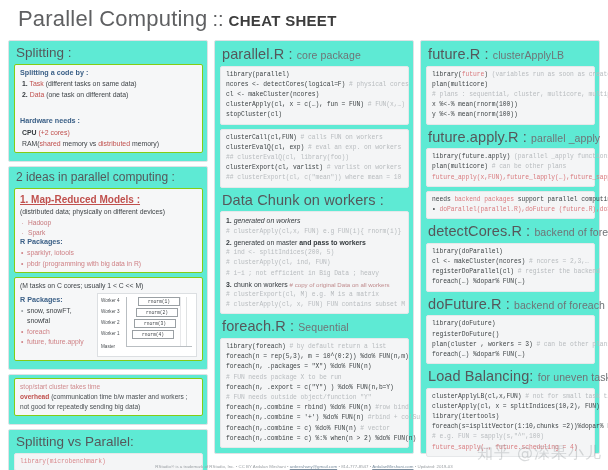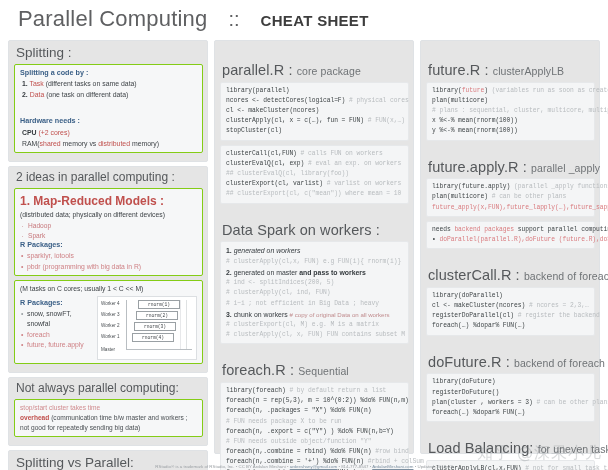--- a/index.html
+++ b/index.html
@@ -22,21 +22,21 @@
     padding: 6px 8px 0 8px;
     position: relative;
     background: #fff;
   }
   
   .title-bar {
     height: 34px;
     padding-left: 10px;
     display: flex;
     align-items: baseline;
-    gap: 16px;
+    gap: 0px;
   }
   .title-main {
     font-size: 22px;
     font-weight: 300;
     color: #5f6062;
     letter-spacing: 0.2px;
   }
   .title-sep {
     font-size: 20px;
     font-weight: 300;
@@ -60,32 +60,32 @@
     min-width: 0;
     position: relative;
   }
   .col-1 { flex: 0 0 200px; }
   .col-2 { flex: 0 0 200px; }
   .col-3 { flex: 1 1 auto; }
 
   .panel {
     border: 1px solid #dfe2e5;
     border-radius: 2px;
-    background: #e5e5e5;
+    background: #5eead4;
     box-sizing: border-box;
     padding: 3px 4px 4px 5px;
     margin-bottom: 4px;
   }
   .panel-tall { height: 100%; }
 
   .sec-title {
     font-size: 14.5px;
     font-weight: 300;
     color: #55585b;
-    margin: 18px 0 3px 2px;
+    margin: 2px 0 3px 2px;
     letter-spacing: 0.1px;
     line-height: 1.15;
     white-space: nowrap;
   }
   .sec-title .pkg {
     color: #55585b;
   }
   .sec-title .colonpart {
     font-size: 10.5px;
     color: #6f7376;
@@ -122,24 +122,25 @@
     line-height: 1.55;
     color: #3f4448;
   }
   .lbl-b {
     font-size: 7.2px;
     font-weight: bold;
     color: #3a5f86;
     line-height: 1.5;
   }
   .lbl-red {
-    font-size: 12px;
+    font-size: 10px;
     font-weight: bold;
     color: #c0504d;
     line-height: 1.5;
+    text-decoration: underline;
   }
   .item {
     font-size: 6.9px;
     line-height: 1.6;
     color: #3f4448;
     padding-left: 2px;
   }
   .item .num { font-weight: bold; color: #33393d; }
   .item .hi { color: #c0504d; }
   .bul {
@@ -336,21 +337,20 @@
 
           <div class="lbl-b" style="margin-top:3px">R Packages:</div>
           <div class="bul">snow, snowFT, snowfal</div>
           <div class="bul bul-red">foreach</div>
           <div class="bul bul-red">future, future.apply</div>
           <div style="clear:both"></div>
         </div>
       </div>
 
       <div class="panel">
-        <div class="big-head big-head-x">Not always parallel computing:</div>
         <div class="box box-plain">
           <div class="note">stop/start cluster takes time</div>
           <div class="note"><b>overhead</b> <span class="dk">(communication time b/w master and workers ; not good for repeatedly sending big data)</span></div>
         </div>
       </div>
 
       <div class="panel">
         <div class="big-head">Splitting vs Parallel:</div>
         <div class="box">
           <code class="redi">library(microbenchmark)</code>
@@ -376,21 +376,21 @@
         </div>
 
         <div class="box">
           <code><span>clusterCall(cl,FUN)  </span><span class="cmt"># calls FUN on workers</span></code>
           <code><span>clusterEvalQ(cl, exp) </span><span class="cmt"># eval an exp. on workers</span></code>
           <code><span class="cmt">## clusterEvalQ(cl, library(foo))</span></code>
           <code><span>clusterExport(cl, varlist) </span><span class="cmt"># varlist on workers</span></code>
           <code><span class="cmt">## clusterExport(cl, c("mean")) where mean = 10</span></code>
         </div>
 
-        <div class="sec-title">Data Spark on workers :</div>
+        <div class="sec-title">Data Chunk on workers :</div>
         <div class="box">
           <div class="num-item">
             <span class="n">1.</span>
             <span class="it">generated on workers</span>
           </div>
           <code class="cmt"># clusterApply(cl,x, FUN) e.g FUN(i){ rnorm(i)}</code>
 
           <div class="num-item">
             <span class="n">2.</span>
             <span>generated on master</span><b> and pass to workers</b>
@@ -452,21 +452,21 @@
           <code><span>plan(multicore)    </span><span class="cmt"># can be other plans</span></code>
           <code class="red">future_apply(x,FUN),future_lapply(…),future_sapply(…)</code>
         </div>
 
         <div class="box">
           <code><span>needs </span><span class="red">backend packages</span><span> support parallel computing</span></code>
           <code><span>• </span><span class="red">doParallel</span><span class="red">(parallel.R),doFuture (future.R),doSEQ</span></code>
         </div>
 
         <div class="sec-title">
-          <span class="pkg">clusterCall.R :</span>
+          <span class="pkg">detectCores.R :</span>
           <span class="colonpart">backend of foreach</span>
         </div>
         <div class="box">
           <code><span>library(doParallel)</span></code>
           <code><span>cl &lt;- makeCluster(ncores)      </span><span class="cmt"># ncores = 2,3,…</span></code>
           <code><span>registerDoParallel(cl)         </span><span class="cmt"># register the backend</span></code>
           <code><span>foreach(…) %dopar% FUN(…)</span></code>
         </div>
 
         <div class="sec-title">

